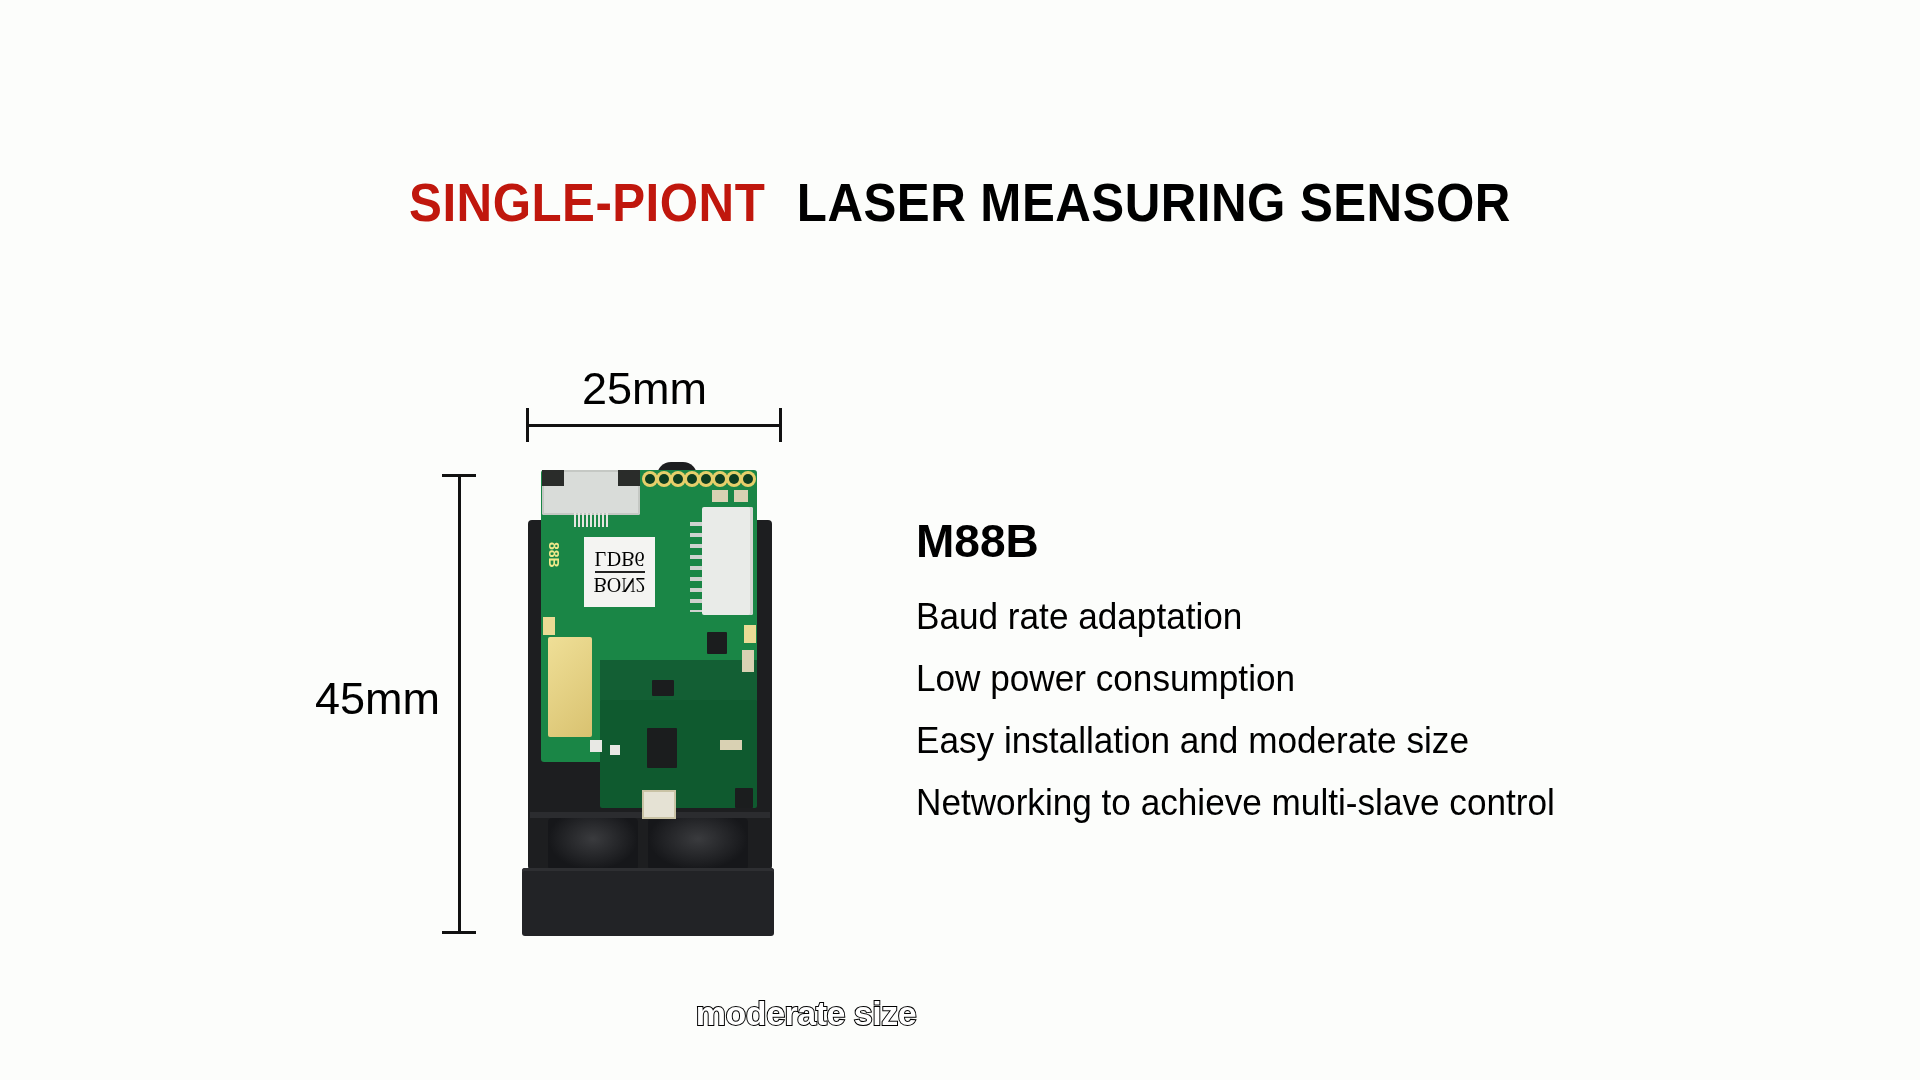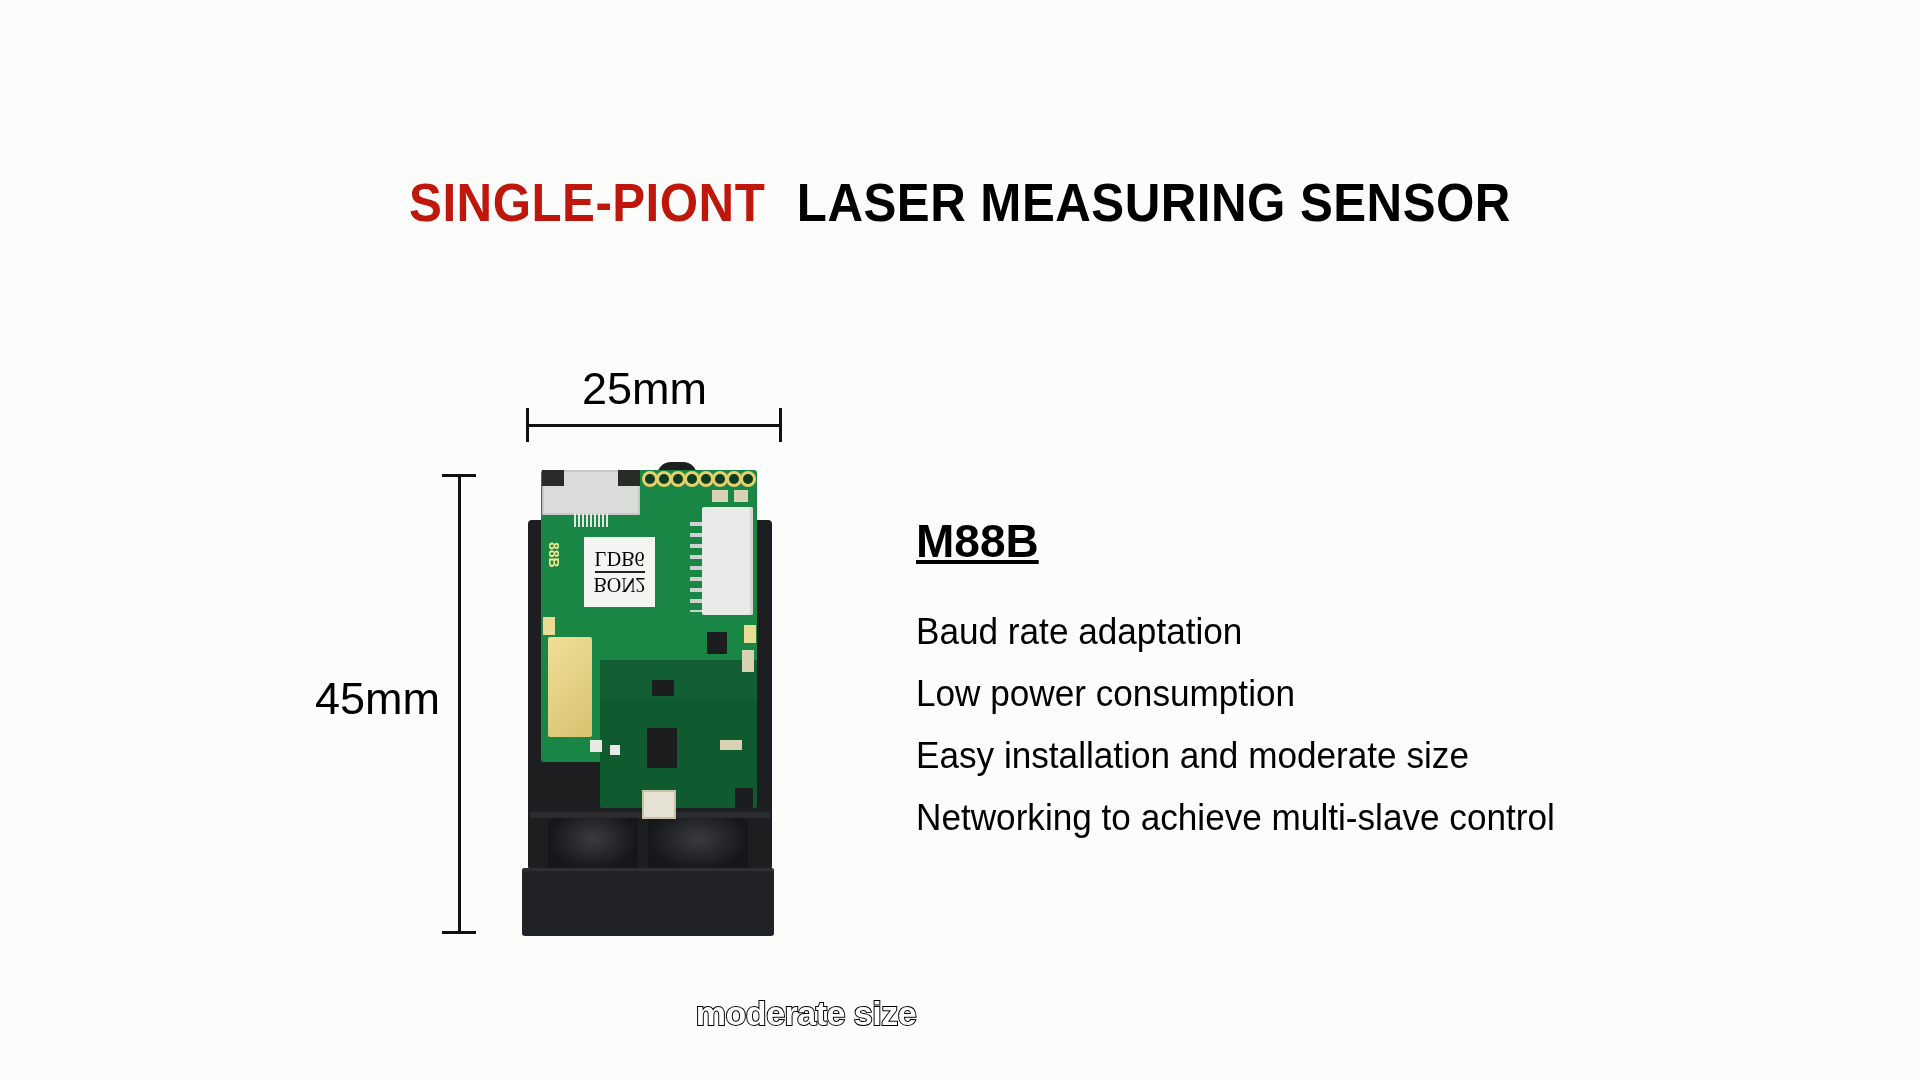--- a/index.html
+++ b/index.html
@@ -6,21 +6,21 @@
   body { width:1920px; height:1080px; background:#fcfdfb; position:relative; overflow:hidden;
          font-family:"Liberation Sans", "DejaVu Sans", sans-serif; color:#000; }
   .abs { position:absolute; }
   .title { left:0; width:1920px; top:172px; text-align:center; white-space:nowrap;
            font-weight:bold; font-size:53px; letter-spacing:0.5px; transform:scaleX(0.93); transform-origin:960px 0; }
   .title .red { color:#c0170d; }
   .title .gap { display:inline-block; width:34px; }
   .dim-label { font-size:45px; line-height:1; white-space:nowrap; }
   .hline { background:#111; }
   .specs { left:916px; top:518px; }
-  .model { font-weight:bold; font-size:46px; line-height:1; margin-bottom:37px;text-decoration:underline; }
+  .model { font-weight:bold; font-size:46px; line-height:1; margin-bottom:22px; }
   .feature { font-size:37px; line-height:62px; white-space:nowrap; transform:scaleX(0.95); transform-origin:0 0; }
   .caption { left:0; width:1612px; top:994px; text-align:center; font-weight:bold; font-size:34px; color:#fff;
              -webkit-text-stroke:2px #000; paint-order:stroke fill; letter-spacing:-0.5px; }
   
   .housing { left:528px; top:520px; width:244px; height:350px; background:#1d1e20; border-radius:4px; }
   .base { left:522px; top:868px; width:252px; height:68px; background:#222326; border-radius:3px;
           box-shadow: inset 0 3px 0 #2e2f32; }
   .divider { left:530px; top:812px; width:240px; height:6px; background:#2b2c2f; }
   .lens { top:818px; height:52px; background:radial-gradient(ellipse at 50% 40%, #3a3b3e 0%, #16171a 70%); border-radius:4px; }
   .pcb { left:541px; top:470px; width:216px; height:292px; background:#1a8646; border-radius:3px; }

